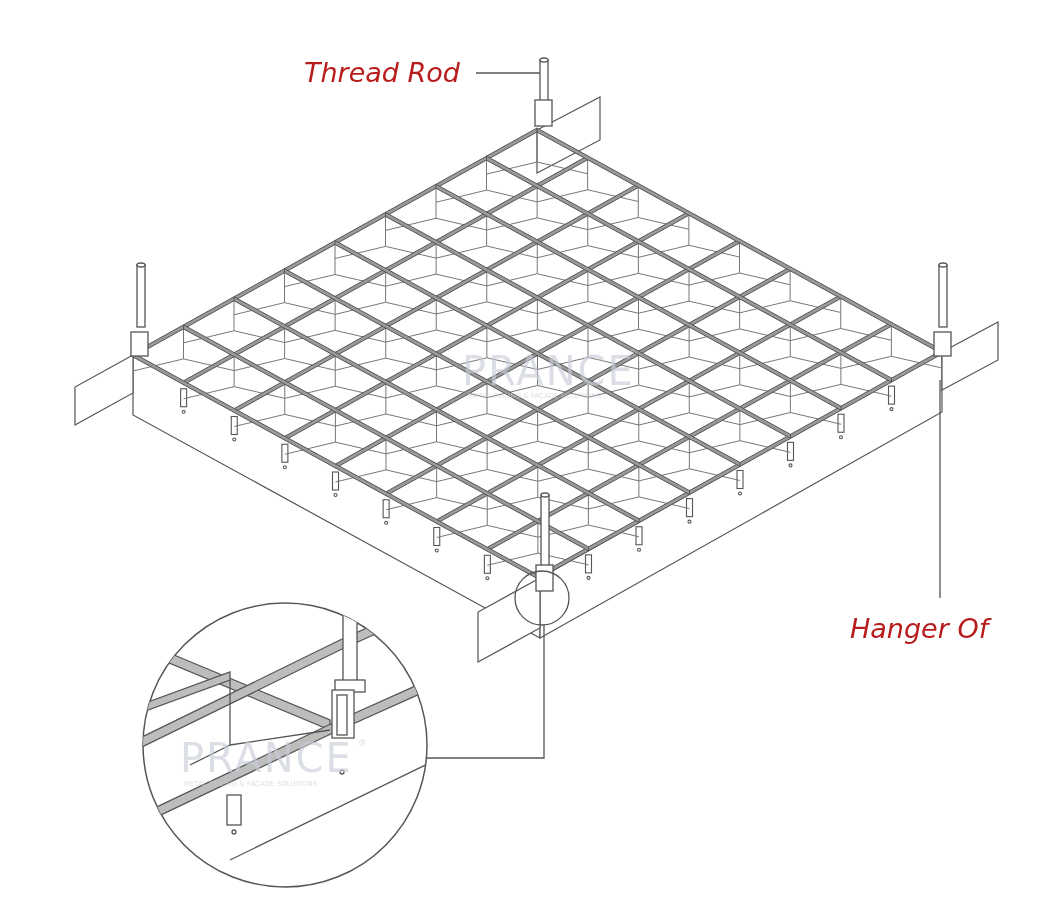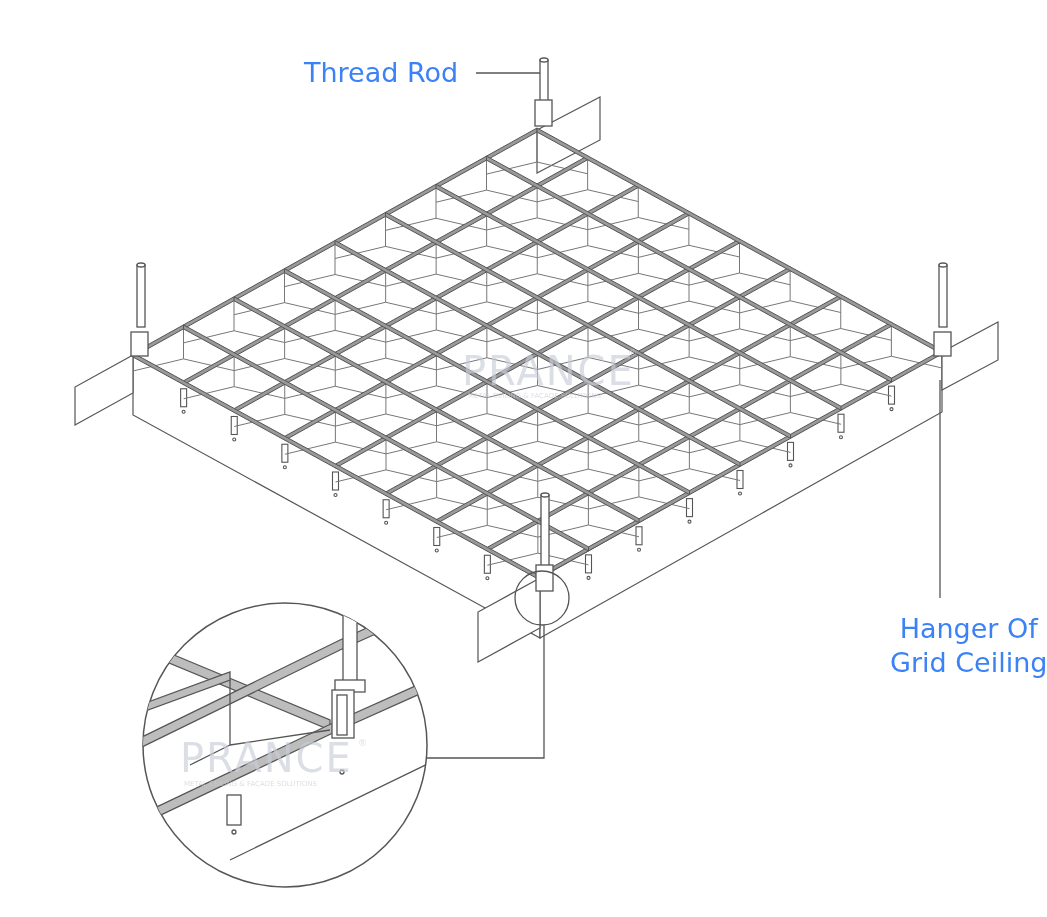--- a/index.html
+++ b/index.html
@@ -1,20 +1,20 @@
 <!DOCTYPE html>
 <html><head>
   <meta charset="utf-8">
   <style>
     html, body { margin: 0; padding: 0; background: #ffffff; }
     body { width: 1047px; height: 917px; position: relative; overflow: hidden; font-family: "DejaVu Sans", "Liberation Sans", sans-serif; }
     #stage { position: absolute; left: 0; top: 0; width: 1047px; height: 917px; }
-    .label { position: absolute; color: #3b82f6; font-size: 27px; line-height: 34px; font-family: "DejaVu Sans", sans-serif; white-space: nowrap; }
+    .label { position: absolute; color: #b91c1c; font-size: 27px; line-height: 34px; font-family: "DejaVu Sans", sans-serif; white-space: nowrap; font-style: italic; }
     #label-thread { left: 304px; top: 56px; }
-    #label-hanger { left: 850px; top: 612px; text-align: center; margin-left: 40px; }
+    #label-hanger { left: 850px; top: 612px; text-align: center; }
     .wm { position: absolute; color: #c8ced8; font-family: "DejaVu Sans", sans-serif; pointer-events: none; opacity: 0.65; }
     .wm-big { font-weight: normal; letter-spacing: 2px; }
     .wm-small { font-weight: normal; }
     #wm1-big { left: 462px; top: 348px; font-size: 40px; }
     #wm1-small { left: 468px; top: 392px; font-size: 7px; }
     #wm1-reg { left: 628px; top: 348px; font-size: 9px; }
     #wm2-big { left: 180px; top: 735px; font-size: 40px; }
     #wm2-small { left: 184px; top: 780px; font-size: 7px; }
     #wm2-reg { left: 358px; top: 738px; font-size: 9px; }
   </style>
@@ -321,14 +321,13 @@
 <div class="wm wm-big" id="wm1-big">PRANCE</div>
 <div class="wm" id="wm1-reg">®</div>
 <div class="wm wm-small" id="wm1-small">METAL CEILING &amp; FAÇADE SOLUTIONS</div>
 <div class="wm wm-big" id="wm2-big">PRANCE</div>
 <div class="wm" id="wm2-reg">®</div>
 <div class="wm wm-small" id="wm2-small">METAL CEILING &amp; FAÇADE SOLUTIONS</div>
 
 <div class="label" id="label-thread">Thread Rod</div>
 <div class="label" id="label-hanger">
   <div>Hanger Of</div>
-  <div>Grid Ceiling</div>
 </div>
 
 </body></html>

